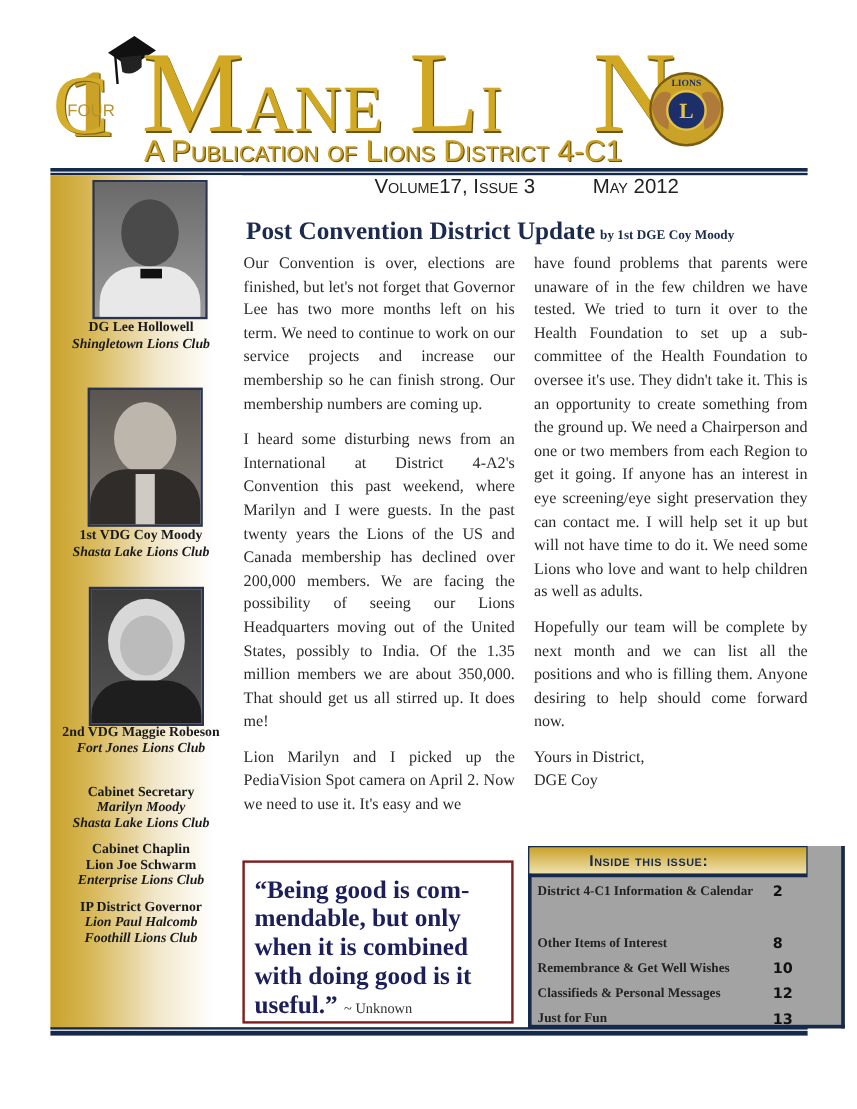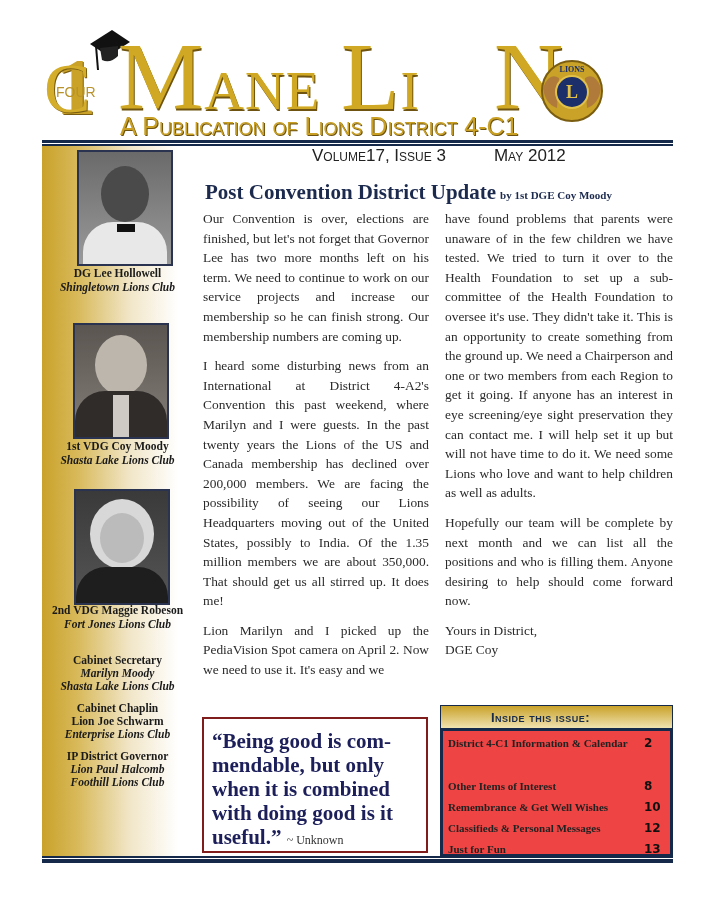--- a/index.html
+++ b/index.html
@@ -45,21 +45,21 @@
   .byline { font-size:11px; font-weight:bold; margin-left:4px; }
   .col { position:absolute; font-size:13.4px; line-height:19.6px; text-align:justify; color:#2a2a2a; }
   .col p { margin:0 0 10px 0; }
 
   
   .pullquote { left:202px; top:717px; width:226px; height:136px; border:2px solid #7f1d1d; box-sizing:border-box; background:#fff; }
   .pullquote .q { position:absolute; left:8px; top:10px; width:210px; font-weight:bold; font-size:21px; line-height:24px; color:#1c1f5a; }
   .pullquote .auth { font-weight:normal; font-size:12px; color:#333; }
 
   
-  .toc { left:440px; top:705px; width:233px; height:152px; border:3px solid #15294a; border-top:none; box-sizing:border-box; background:#ef4444;text-align:right; }
+  .toc { left:440px; top:705px; width:264px; height:152px; border:3px solid #15294a; border-top:none; box-sizing:border-box; background:#a3a3a3;text-align:right; }
   .toc-head { left:440px; top:705px; width:233px; height:26px; box-sizing:border-box;
               background:linear-gradient(#c9a22a,#f0e2b0); border:1px solid #15294a; border-bottom:3px solid #15294a; }
   .toc-head span { position:absolute; left:2px; top:4px; font-family:"Liberation Sans",sans-serif; font-weight:bold; font-size:13px; color:#15294a; font-variant:small-caps; letter-spacing:0.5px;margin-left:48px; }
   .toc-row { position:absolute; left:5px; width:220px; height:21px; font-size:11px; font-weight:bold; color:#222; }
   .toc-row .lbl { position:absolute; left:0; top:3px; white-space:nowrap; }
   .toc-row .pg { position:absolute; left:196px; top:2px; font-family:"DejaVu Sans",sans-serif; font-weight:bold; font-size:12px; color:#111; }
 
   .rule-bot1 { left:42px; top:856px; width:631px; height:2px; background:#15294a; }
   .rule-bot2 { left:42px; top:859px; width:631px; height:4px; background:#15294a; }
 </style>

